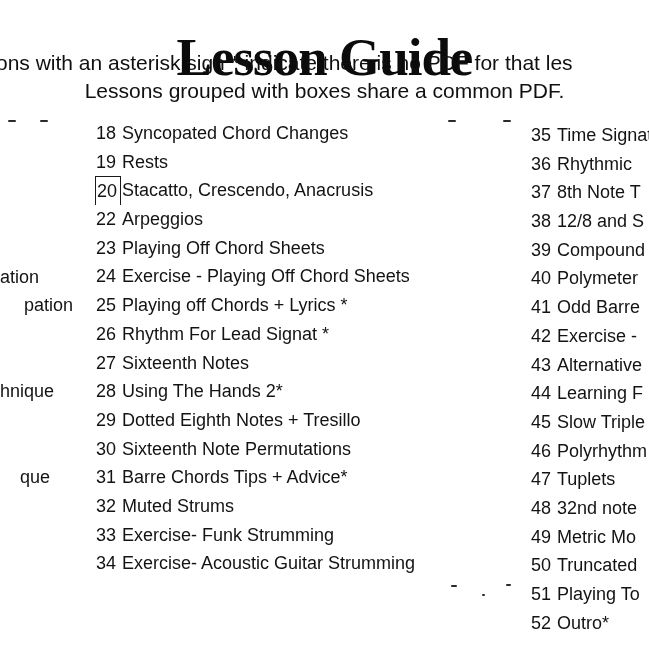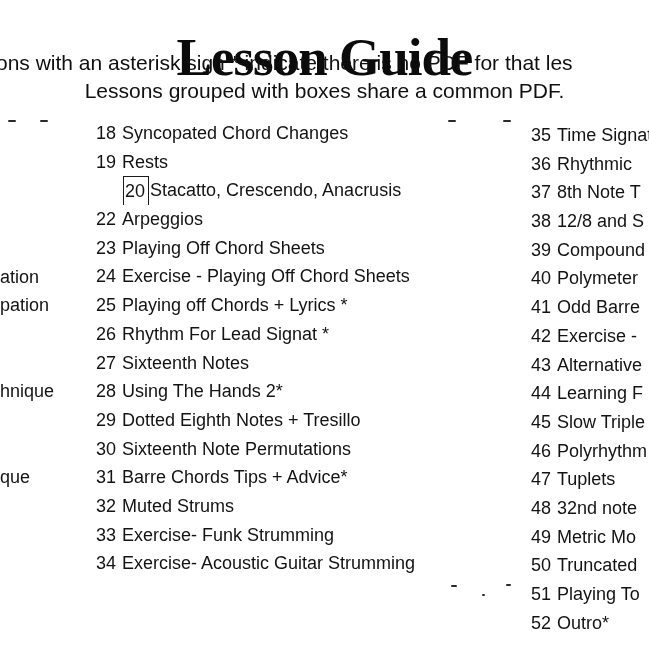--- a/index.html
+++ b/index.html
@@ -37,21 +37,21 @@
     line-height:28.7px;height:28.7px;
     white-space:nowrap;
   }
   .num{
     display:inline-block;box-sizing:border-box;
     width:26px;height:28.7px;
     padding-left:1px;
     vertical-align:top;
   }
   .row.box-top .num{
-    border:1px solid #1a1a1a;border-bottom:none;margin-left:28px;
+    border:1px solid #1a1a1a;border-bottom:none;
   }
   .row.box-bottom .num{
     border:1px solid #1a1a1a;border-top:none;
   }
   .lbl{margin-left:1px;margin-top:20px;}
 
   .frag{
     position:absolute;left:0;
     font-size:18px;line-height:28.7px;
     white-space:nowrap;color:#131313;
@@ -66,23 +66,23 @@
 
 <div class="page">
 
   <h1 class="title">Lesson Guide</h1>
 
   <div class="sub sub1">ons with an asterisk sign * indicate there is no PDF for that les</div>
   <div class="sub sub2">Lessons grouped with boxes share a common PDF.</div>
 
   <div class="col col-left" id="col-left">
       <div class="frag" style="top: 262.5px;">ation</div>
-      <div class="frag" style="top: 291.2px;">pation</div>
+      <div class="frag" style="top: 291.2px; margin-left: 24px;">pation</div>
       <div class="frag" style="top: 377.3px;">hnique</div>
-      <div class="frag" style="top: 463.4px;">que</div>
+      <div class="frag" style="top: 463.4px; margin-left: 20px;">que</div>
     </div>
   <div class="col col-mid" id="col-mid">
       <div class="row"><span class="num">18</span><span class="lbl">Syncopated Chord Changes</span></div>
       <div class="row"><span class="num">19</span><span class="lbl">Rests</span></div>
       <div class="row box-top"><span class="num">20</span><span class="lbl">Stacatto, Crescendo, Anacrusis</span></div>
       <div class="row"><span class="num">22</span><span class="lbl">Arpeggios</span></div>
       <div class="row"><span class="num">23</span><span class="lbl">Playing Off Chord Sheets</span></div>
       <div class="row"><span class="num">24</span><span class="lbl">Exercise - Playing Off Chord Sheets</span></div>
       <div class="row"><span class="num">25</span><span class="lbl">Playing off Chords + Lyrics *</span></div>
       <div class="row"><span class="num">26</span><span class="lbl">Rhythm For Lead Signat *</span></div>

